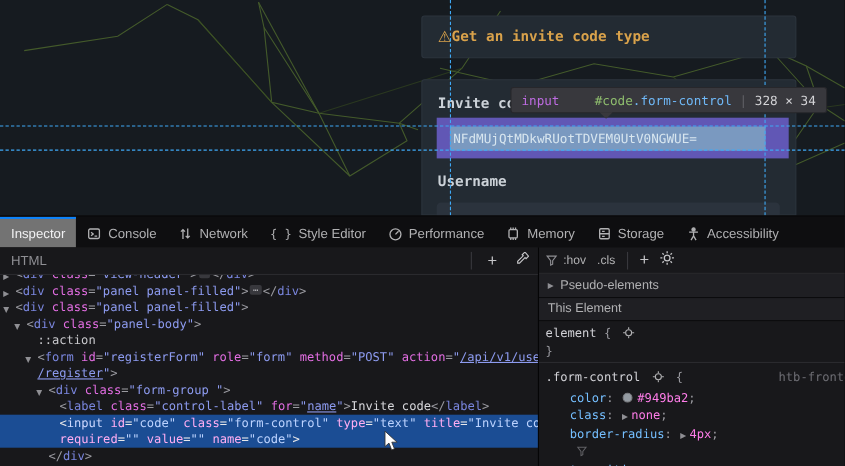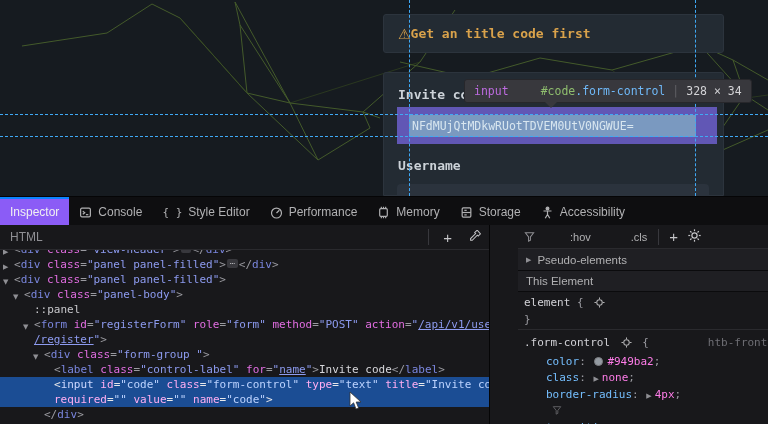--- a/index.html
+++ b/index.html
@@ -37,24 +37,24 @@
                    border-top-color:#38383d; border-bottom:none; }
   .tt-tag { color:#bd6be0; } .tt-id { color:#8fbe6e;margin-left:32px; } .tt-cls { color:#6fb8f7; }
   .tt-sep { color:#606066; margin:0 7px; } .tt-dim { color:#d3d3d6; }
 
   
   .devtools { position:absolute; left:0; top:196px; width:768px; height:228px;
               background:#18181b; border-top:1px solid #050506; }
   .tabbar { height:28px; background:#0e0e10; display:flex; align-items:stretch; overflow:hidden; }
   .tab { display:flex; align-items:center; gap:6px; padding:0 10px; color:#b1b1b3; font-size:12px;
          border-top:2px solid transparent; white-space:nowrap; }
-  .tab.active { color:#f0f0f2; border-top-color:#0a84ff; background:#8b5cf6; }
+  .tab.active { color:#f0f0f2; border-top-color:#0a84ff; background:#737373; }
   .tab .ticon { display:flex; align-items:center; }
   .tab .ticon-text { font-family:"DejaVu Sans Mono",monospace; font-size:11px; color:#b1b1b3; }
-  .panes { display:flex; height:200px;gap:28px; }
+  .panes { display:flex; height:200px; }
   .pane-left { width:490px; border-right:1px solid #050506; display:flex; flex-direction:column; }
   .pane-right { flex:1; display:flex; flex-direction:column; overflow:hidden; }
   .subbar { height:25px; display:flex; align-items:center; border-bottom:1px solid #2a2a2e;
             color:#8f8f94; font-size:12px; background:#18181b; flex:none; }
   .subbar .grow { flex:1; }
   .vsep { width:1px; height:16px; background:#38383d; margin:0 6px; }
   .icon-btn { color:#c5c5c8; font-size:15px; padding:0 8px; line-height:1; }
 
   
   .tree { flex:1; overflow:hidden; font-family:"DejaVu Sans Mono",monospace; font-size:11px;
@@ -68,21 +68,21 @@
   .tk-lnk { color:#8d9bf0; text-decoration:underline; }
   .tk-badge { display:inline-block; background:#38383d; color:#b6b6ba; border-radius:2px;
               font-size:8px; line-height:9px; padding:0 3px; vertical-align:2px; margin:0 1px; }
   .mrow.sel .tk-pun { color:#e8e8ea; } .mrow.sel .tk-tag { color:#cdd8ff; }
   .mrow.sel .tk-atn { color:#ffaef2; } .mrow.sel .tk-atv { color:#bcd3ff; }
 
   
   .rules { flex:1; overflow:hidden; font-size:11px; }
   .filterbar { height:24px; display:flex; align-items:center; border-bottom:1px solid #2a2a2e; padding:0 6px; }
   .filterbar .ph { color:#6e6e74; font-size:11.5px; margin-left:6px; flex:1; }
-  .pseudo-btn { color:#b1b1b3; font-size:11px; padding:0 5px;margin-left:30px; }
+  .pseudo-btn { color:#b1b1b3; font-size:11px; padding:0 5px; }
   .sec-hdr { display:flex; align-items:center; color:#b1b1b3; font-size:11.5px;
              background:#1f1f23; border-bottom:1px solid #0b0b0d; padding:0 8px; }
   .rulebox { font-family:"DejaVu Sans Mono",monospace; color:#9a9aa0; padding:3px 0 2px 6px;
              border-bottom:1px solid #2a2a2e; }
   .sel-name { color:#d2d2d7; }
   .rule-src { float:right; color:#6e6e74; margin-right:-6px; white-space:nowrap; }
   .prop { padding-left:22px; line-height:16px; white-space:nowrap; }
   .prop .pn { color:#75bfff; } .prop .pv { color:#ff7de9; }
   .prop .exp { color:#8f8f94; font-size:7px; font-family:"DejaVu Sans",sans-serif; margin:0 3px 0 1px; }
   .prop.invalid { opacity:.62; }
@@ -117,21 +117,21 @@
       </g>
       <g stroke="#374b1f" stroke-width="1" fill="none" opacity="0.6">
         <polyline points="290,103 420,62"></polyline>
         <polyline points="180,18 247,93"></polyline>
         <polyline points="612,70 660,110 768,95"></polyline>
       </g>
     </svg>
 
     <div class="panel warn-panel">
       <span class="warn-icon">⚠</span>
-        <span class="warn-text">Get an title code first</span>
+        <span class="warn-text">Get an invite code type</span>
     </div>
 
     <div class="panel form-panel"></div>
     <div class="fld-label" style="top:87px;">Invite code</div>
     <div class="fld-label" style="top:158px;">Username</div>
     <div class="uname-input"></div>
 
     <div class="hl-outer"></div>
     <div class="hl-inner">
       <span>NFdMUjQtMDkwRUotTDVEM0UtV0NGWUE=</span>
@@ -157,20 +157,28 @@
         </div>
         <div class="tab">
           <span class="ticon">
             <svg width="13" height="13" viewBox="0 0 12 12" fill="none" stroke="#b1b1b3" stroke-width="1.1">
               <rect x="1.5" y="2" width="9" height="8" rx="1.2"></rect>
               <path d="M3.5 4.8l1.8 1.4-1.8 1.4"></path>
               <line x1="6.4" y1="8" x2="8.6" y2="8"></line>
             </svg>
           </span>
           <span>Console</span>
+        </div>
+        <div class="tab">
+          <span class="ticon">
+            <svg width="13" height="13" viewBox="0 0 12 12" fill="none" stroke="#b1b1b3" stroke-width="1.1">
+              <path d="M4 10.5V2.5 M2.3 4.2L4 2.5l1.7 1.7 M8 1.5v8 M6.3 7.8L8 9.5l1.7-1.7"></path>
+            </svg>
+          </span>
+          <span>Network</span>
         </div>
         <div class="tab">
           <span class="ticon ticon-text">{ }</span>
           <span>Style Editor</span>
         </div>
         <div class="tab">
           <span class="ticon">
             <svg width="13" height="13" viewBox="0 0 12 12" fill="none" stroke="#b1b1b3" stroke-width="1.1">
               <circle cx="6" cy="6.5" r="4.6"></circle>
               <line x1="6" y1="6.5" x2="8.6" y2="3.9"></line>
@@ -220,21 +228,21 @@
             <svg width="13" height="13" viewBox="0 0 12 12">
                 <path d="M10.8 1.2l-1-1-2.6 2.6 1 1-5.4 5.4V11h1.8l5.4-5.4 1 1 2.4-2.4z" transform="scale(0.86)" fill="none" stroke="#c5c5c8" stroke-width="1.1"></path>
               </svg>
           </span>
         </div>
         <div class="tree">
             <div class="mrow clip" style="padding-left: 14px;"><span class="twisty" style="left: 3px;">▶</span><span class="tk-pun">&lt;</span><span class="tk-tag">div</span><span class="tk-atn"> class</span><span class="tk-pun">=</span><span class="tk-atv">"view-header"</span><span class="tk-pun">&gt;</span><span class="tk-badge">⋯</span><span class="tk-pun">&lt;/</span><span class="tk-tag">div</span><span class="tk-pun">&gt;</span></div>
             <div class="mrow" style="padding-left: 14px;"><span class="twisty" style="left: 3px;">▶</span><span class="tk-pun">&lt;</span><span class="tk-tag">div</span><span class="tk-atn"> class</span><span class="tk-pun">=</span><span class="tk-atv">"panel panel-filled"</span><span class="tk-pun">&gt;</span><span class="tk-badge">⋯</span><span class="tk-pun">&lt;/</span><span class="tk-tag">div</span><span class="tk-pun">&gt;</span></div>
             <div class="mrow" style="padding-left: 14px;"><span class="twisty" style="left: 3px;">▼</span><span class="tk-pun">&lt;</span><span class="tk-tag">div</span><span class="tk-atn"> class</span><span class="tk-pun">=</span><span class="tk-atv">"panel panel-filled"</span><span class="tk-pun">&gt;</span></div>
             <div class="mrow" style="padding-left: 24px;"><span class="twisty" style="left: 13px;">▼</span><span class="tk-pun">&lt;</span><span class="tk-tag">div</span><span class="tk-atn"> class</span><span class="tk-pun">=</span><span class="tk-atv">"panel-body"</span><span class="tk-pun">&gt;</span></div>
-            <div class="mrow" style="padding-left: 34px;"><span class="tk-pse">::panel</span></div>
+            <div class="mrow" style="padding-left: 34px;"><span class="tk-pse">::action</span></div>
             <div class="mrow" style="padding-left: 34px;"><span class="twisty" style="left: 23px;">▼</span><span class="tk-pun">&lt;</span><span class="tk-tag">form</span><span class="tk-atn"> id</span><span class="tk-pun">=</span><span class="tk-atv">"registerForm"</span><span class="tk-atn"> role</span><span class="tk-pun">=</span><span class="tk-atv">"form"</span><span class="tk-atn"> method</span><span class="tk-pun">=</span><span class="tk-atv">"POST"</span><span class="tk-atn"> action</span><span class="tk-pun">=</span><span class="tk-atv">"</span><span class="tk-lnk">/api/v1/user</span><br><span class="tk-lnk">/register</span><span class="tk-atv">"</span><span class="tk-pun">&gt;</span></div>
             <div class="mrow" style="padding-left: 44px;"><span class="twisty" style="left: 33px;">▼</span><span class="tk-pun">&lt;</span><span class="tk-tag">div</span><span class="tk-atn"> class</span><span class="tk-pun">=</span><span class="tk-atv">"form-group "</span><span class="tk-pun">&gt;</span></div>
             <div class="mrow" style="padding-left: 54px;"><span class="tk-pun">&lt;</span><span class="tk-tag">label</span><span class="tk-atn"> class</span><span class="tk-pun">=</span><span class="tk-atv">"control-label"</span><span class="tk-atn"> for</span><span class="tk-pun">=</span><span class="tk-atv">"</span><span class="tk-lnk">name</span><span class="tk-atv">"</span><span class="tk-pun">&gt;</span><span class="tk-txt">Invite code</span><span class="tk-pun">&lt;/</span><span class="tk-tag">label</span><span class="tk-pun">&gt;</span></div>
             <div class="mrow sel" style="padding-left: 54px;"><span class="tk-pun">&lt;</span><span class="tk-tag">input</span><span class="tk-atn"> id</span><span class="tk-pun">=</span><span class="tk-atv">"code"</span><span class="tk-atn"> class</span><span class="tk-pun">=</span><span class="tk-atv">"form-control"</span><span class="tk-atn"> type</span><span class="tk-pun">=</span><span class="tk-atv">"text"</span><span class="tk-atn"> title</span><span class="tk-pun">=</span><span class="tk-atv">"Invite code"</span><br><span class="tk-atn">required</span><span class="tk-pun">=</span><span class="tk-atv">""</span><span class="tk-atn"> value</span><span class="tk-pun">=</span><span class="tk-atv">""</span><span class="tk-atn"> name</span><span class="tk-pun">=</span><span class="tk-atv">"code"</span><span class="tk-pun">&gt;</span></div>
             <div class="mrow" style="padding-left: 44px;"><span class="tk-pun">&lt;/</span><span class="tk-tag">div</span><span class="tk-pun">&gt;</span></div>
           </div>
       </div>
 
       <div class="pane-right">
         <div class="filterbar">

